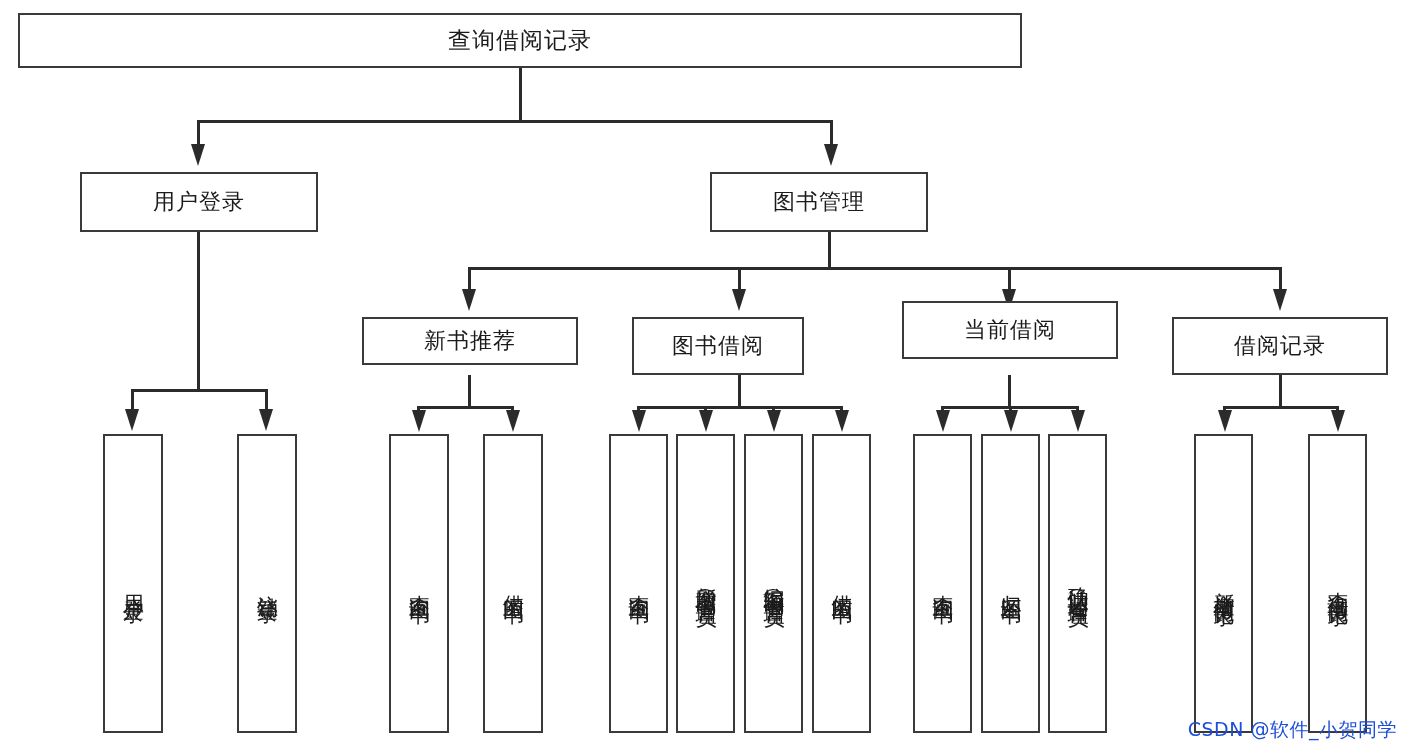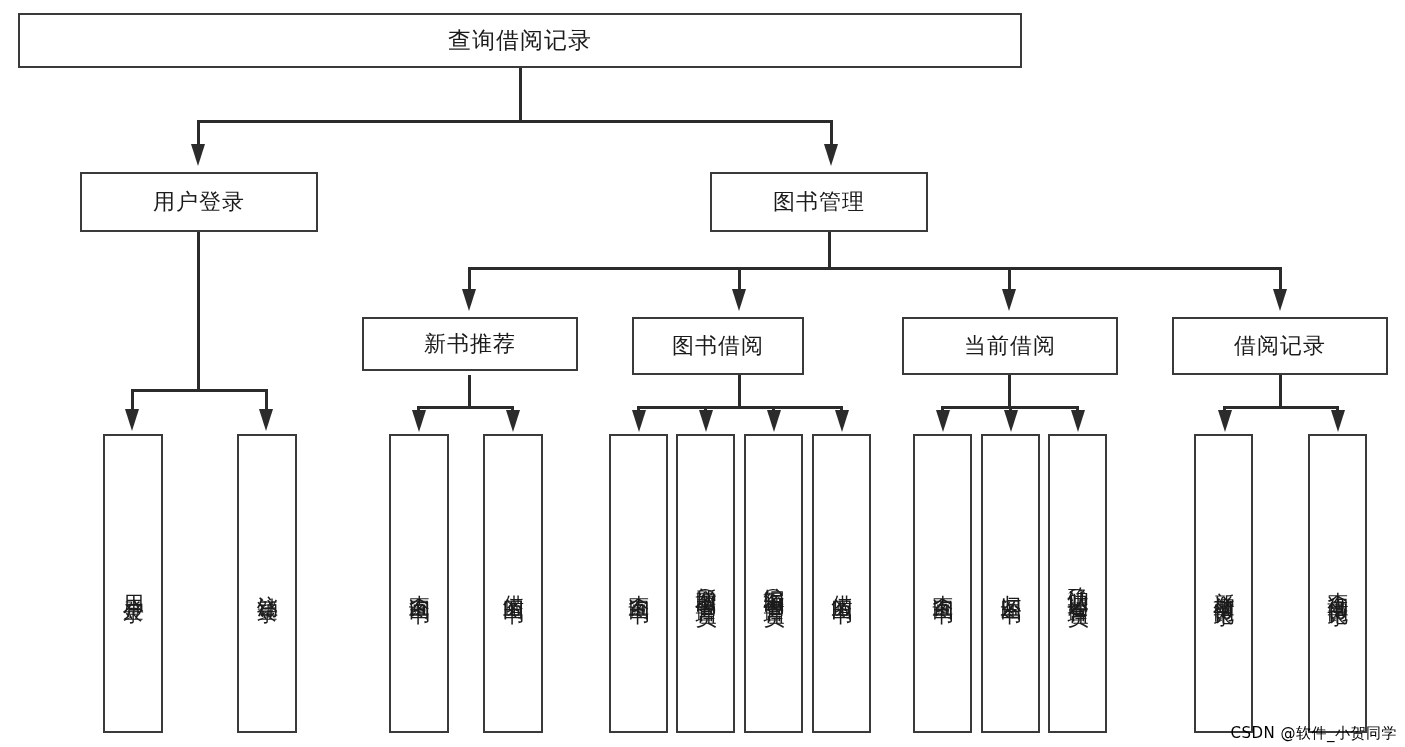--- a/index.html
+++ b/index.html
@@ -61,22 +61,22 @@
     width:0;height:0;
     border-left:7px solid transparent;
     border-right:7px solid transparent;
     border-top:22px solid #2b2b2b;
   }
   
   #watermark{
     position:absolute;
     right:8px;
     bottom:4px;
-    font-size:15px;
-    color:#000000;
+    font-size:19px;
+    color:#1d4ed8;
     letter-spacing:.5px;
     white-space:nowrap;
     pointer-events:none;
   }
 </style>
 </head>
 <body>
 
 <div id="canvas">
 
@@ -112,27 +112,27 @@
 
   <div class="ln vert" style="left:468px;top:267px;width:3px;height:24px;"></div>
   <div class="arrow" style="left:462px;top:289px;"></div>
   <div class="ln vert" style="left:738px;top:267px;width:3px;height:24px;"></div>
   <div class="arrow" style="left:732px;top:289px;"></div>
   <div class="ln vert" style="left:1008px;top:267px;width:3px;height:24px;"></div>
   <div class="arrow" style="left:1002px;top:289px;"></div>
   <div class="ln vert" style="left:1279px;top:267px;width:3px;height:24px;"></div>
   <div class="arrow" style="left:1273px;top:289px;"></div>
 
-  <div class="node h" style="left:362px;top:317px;width:216px;height:54px;">
+  <div class="node h" style="left:362px;top:317px;width:216px;height:48px;">
     <span>新书推荐</span>
   </div>
   <div class="node h" style="left:632px;top:317px;width:172px;height:58px;">
     <span>图书借阅</span>
   </div>
-  <div class="node h" style="left:902px;top:317px;width:216px;height:58px;">
+  <div class="node h" style="left:902px;top:301px;width:216px;height:58px;">
     <span>当前借阅</span>
   </div>
   <div class="node h" style="left:1172px;top:317px;width:216px;height:58px;">
     <span>借阅记录</span>
   </div>
 
   <div class="ln vert" style="left:468px;top:375px;width:3px;height:34px;"></div>
   <div class="ln horz" style="left:417px;top:406px;width:96px;height:3px;"></div>
   <div class="ln vert" style="left:417px;top:406px;width:3px;height:8px;"></div>
   <div class="arrow" style="left:412px;top:410px;"></div>

